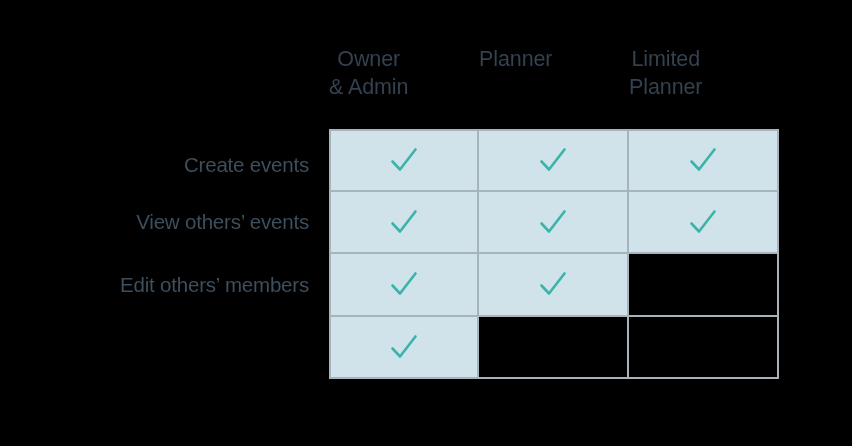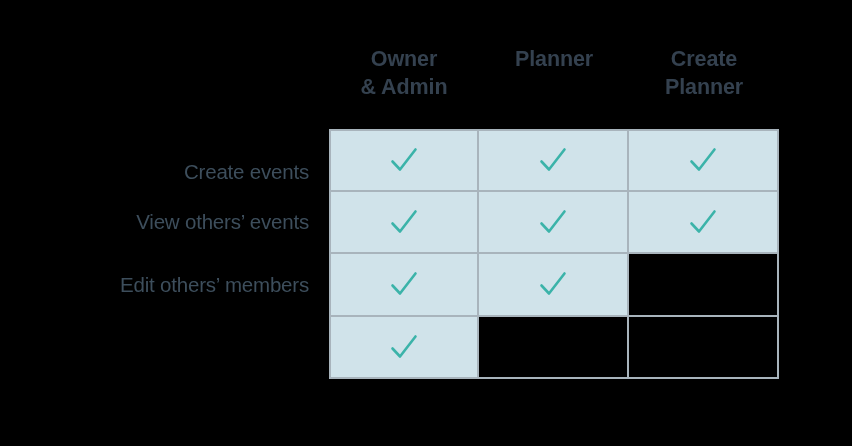--- a/index.html
+++ b/index.html
@@ -29,25 +29,24 @@
     top: 46px;
     width: 450px;
     height: 70px;
     display: flex;
   }
   .col-header {
     flex: 0 0 150px;
     width: 150px;
     display: flex;
     align-items: flex-start;
-    justify-content: center;
     text-align: center;
     color: #34414F;
     font-size: 21.5px;
-    font-weight: bold;
+    font-weight: normal;
     line-height: 1.28;
     letter-spacing: -0.1px;
   }
   .col-header .hdr-text {
     display: block;
     white-space: pre-line;
   }
 
   
   .row-labels {
@@ -133,27 +132,27 @@
 
   <div class="col-headers">
       <div class="col-header">
         <span class="hdr-text">Owner
 &amp; Admin</span>
       </div>
       <div class="col-header">
         <span class="hdr-text">Planner</span>
       </div>
       <div class="col-header">
-        <span class="hdr-text">Create
+        <span class="hdr-text">Limited
 Planner</span>
       </div>
     </div>
 
   <div class="row-labels">
-      <div class="row-label" style="top: 12px; height: 62.5px;">
+      <div class="row-label" style="top: 5px; height: 62.5px;">
         <span class="lbl-text">Create events</span>
       </div>
       <div class="row-label" style="top: 62.5px; height: 62.5px; margin-left: 20px;">
         <span class="lbl-text">View others’ events</span>
       </div>
       <div class="row-label" style="top: 125px; height: 62.5px;">
         <span class="lbl-text">Edit others’ members</span>
       </div>
     </div>
 

